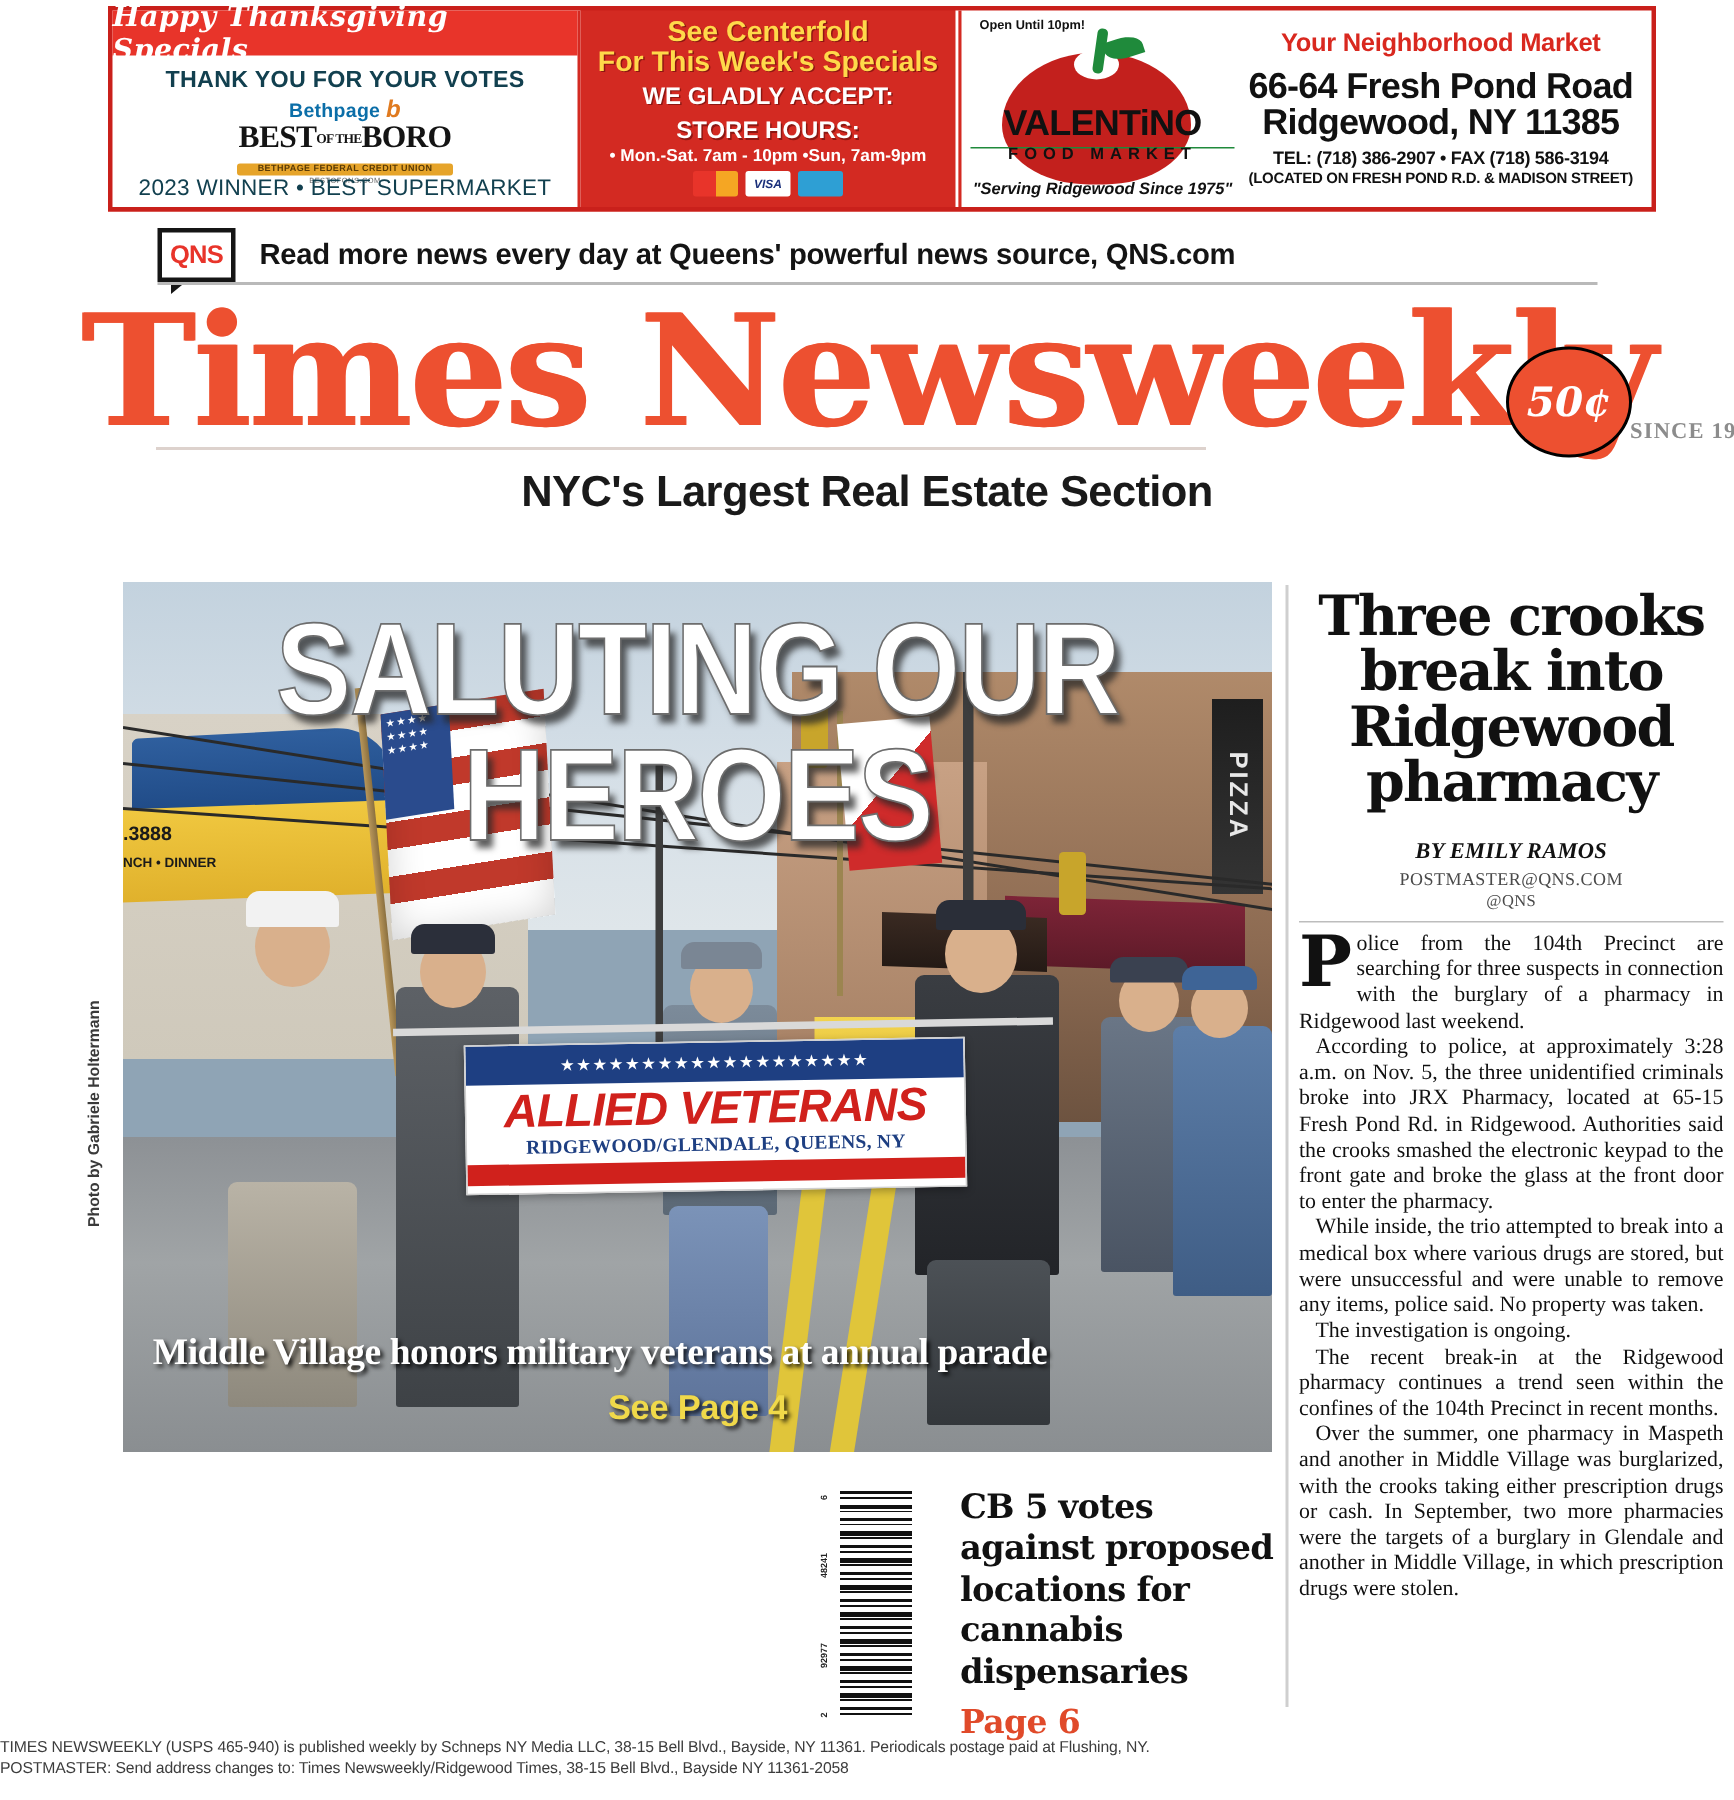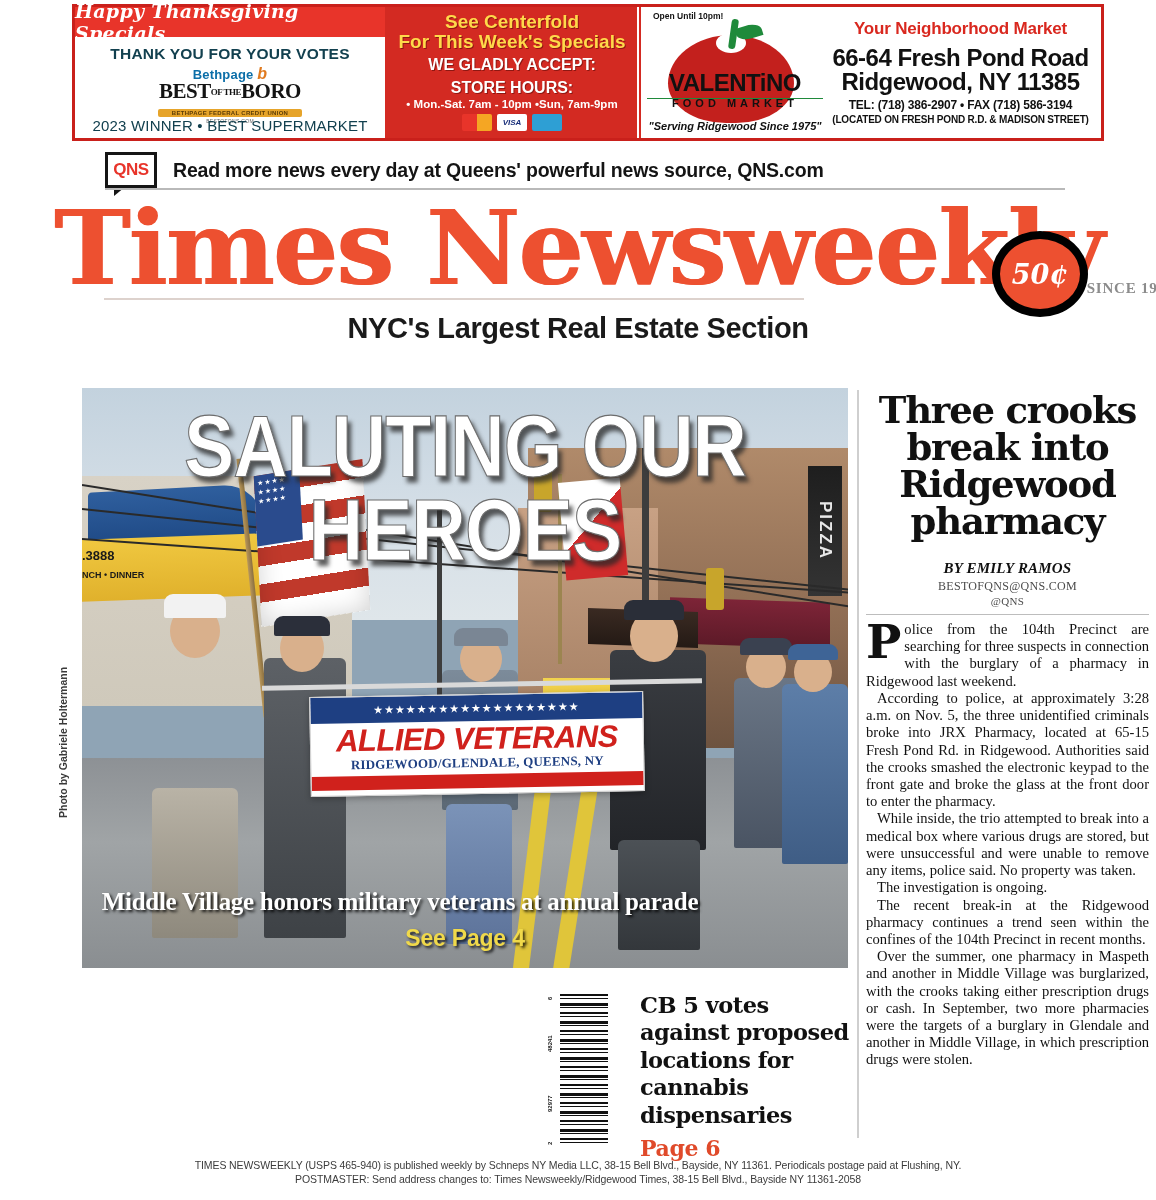--- a/index.html
+++ b/index.html
@@ -151,21 +151,21 @@
   .mast-wrap{position:relative;display:inline-block;}
   .since{
     position:absolute;right:-72px;bottom:2px;font-family:"Liberation Serif", serif;
     font-weight:bold;font-size:15px;color:#8c8c8c;letter-spacing:.8px;
   }
   .mast-underline{
     position:absolute;left:104px;top:298px;width:700px;height:2px;background:#ddd2cd;
   }
   .price-badge{
     position:absolute;right:68px;top:231px;width:80px;height:70px;border-radius:50%;
-    background:#ED5030;border:8px solid #000000;
+    background:#ED5030;border:2px solid #000000;
     display:flex;align-items:center;justify-content:center;
     font-family:"DejaVu Serif", serif;font-style:italic;font-weight:bold;
     font-size:27px;color:#fff;
   }
   .tagline{
     position:absolute;left:0;top:312px;width:1156px;text-align:center;
     font-weight:bold;font-size:29px;color:#1a1a1a;letter-spacing:-.4px;
   }
 
   
@@ -383,21 +383,21 @@
     font-family:"DejaVu Serif", serif;font-weight:bold;font-size:22.5px;
     line-height:1.22;color:#111;letter-spacing:-.5px;
   }
   .teaser-p{
     font-family:"DejaVu Serif", serif;font-weight:bold;font-size:22px;
     color:#E04A2A;margin-top:6px;letter-spacing:-.4px;
   }
 
   
   .footer{
-    position:absolute;left:0;top:1158px;width:1156px;text-align:center;
+    position:absolute;left:0;top:1158px;width:1156px;text-align:left;
     font-size:10.5px;line-height:1.35;color:#3c3c3c;letter-spacing:-.1px;
   }
 </style>
 </head>
 <body>
 
 <div class="page">
 
   <div class="ad-banner">
 
@@ -547,21 +547,21 @@
     <div class="headline-overlay">SALUTING OUR HEROES</div>
     <div class="cap-overlay">Middle Village honors military veterans at annual parade</div>
     <div class="see-page">See Page 4</div>
   </div>
   <div class="photo-credit">Photo by Gabriele Holtermann</div>
 
   <div class="colrule"></div>
   <div class="rcol">
     <h2 class="r-headline">Three crooks break into Ridgewood pharmacy</h2>
     <div class="byline">BY EMILY RAMOS</div>
-    <div class="byemail">BESTOFQNS@QNS.COM</div>
+    <div class="byemail">POSTMASTER@QNS.COM</div>
     <div class="byhandle">@QNS</div>
     <div class="hr-rule"></div>
     <div class="bodytext">
       <p class="first">Police from the 104th Precinct are searching for three suspects in connection with the burglary of a pharmacy in Ridgewood last weekend.</p>
       <p>According to police, at approximately 3:28 a.m. on Nov. 5, the three unidentified criminals broke into JRX Pharmacy, located at 65-15 Fresh Pond Rd. in Ridgewood. Authorities said the crooks smashed the electronic keypad to the front gate and broke the glass at the front door to enter the pharmacy.</p>
       <p>While inside, the trio attempted to break into a medical box where various drugs are stored, but were unsuccessful and were unable to remove any items, police said. No property was taken.</p>
       <p>The investigation is ongoing.</p>
       <p>The recent break-in at the Ridgewood pharmacy continues a trend seen within the confines of the 104th Precinct in recent months.</p>
       <p>Over the summer, one pharmacy in Maspeth and another in Middle Village was burglarized, with the crooks taking either prescription drugs or cash. In September, two more pharmacies were the targets of a burglary in Glendale and another in Middle Village, in which prescription drugs were stolen.</p>
     </div>

